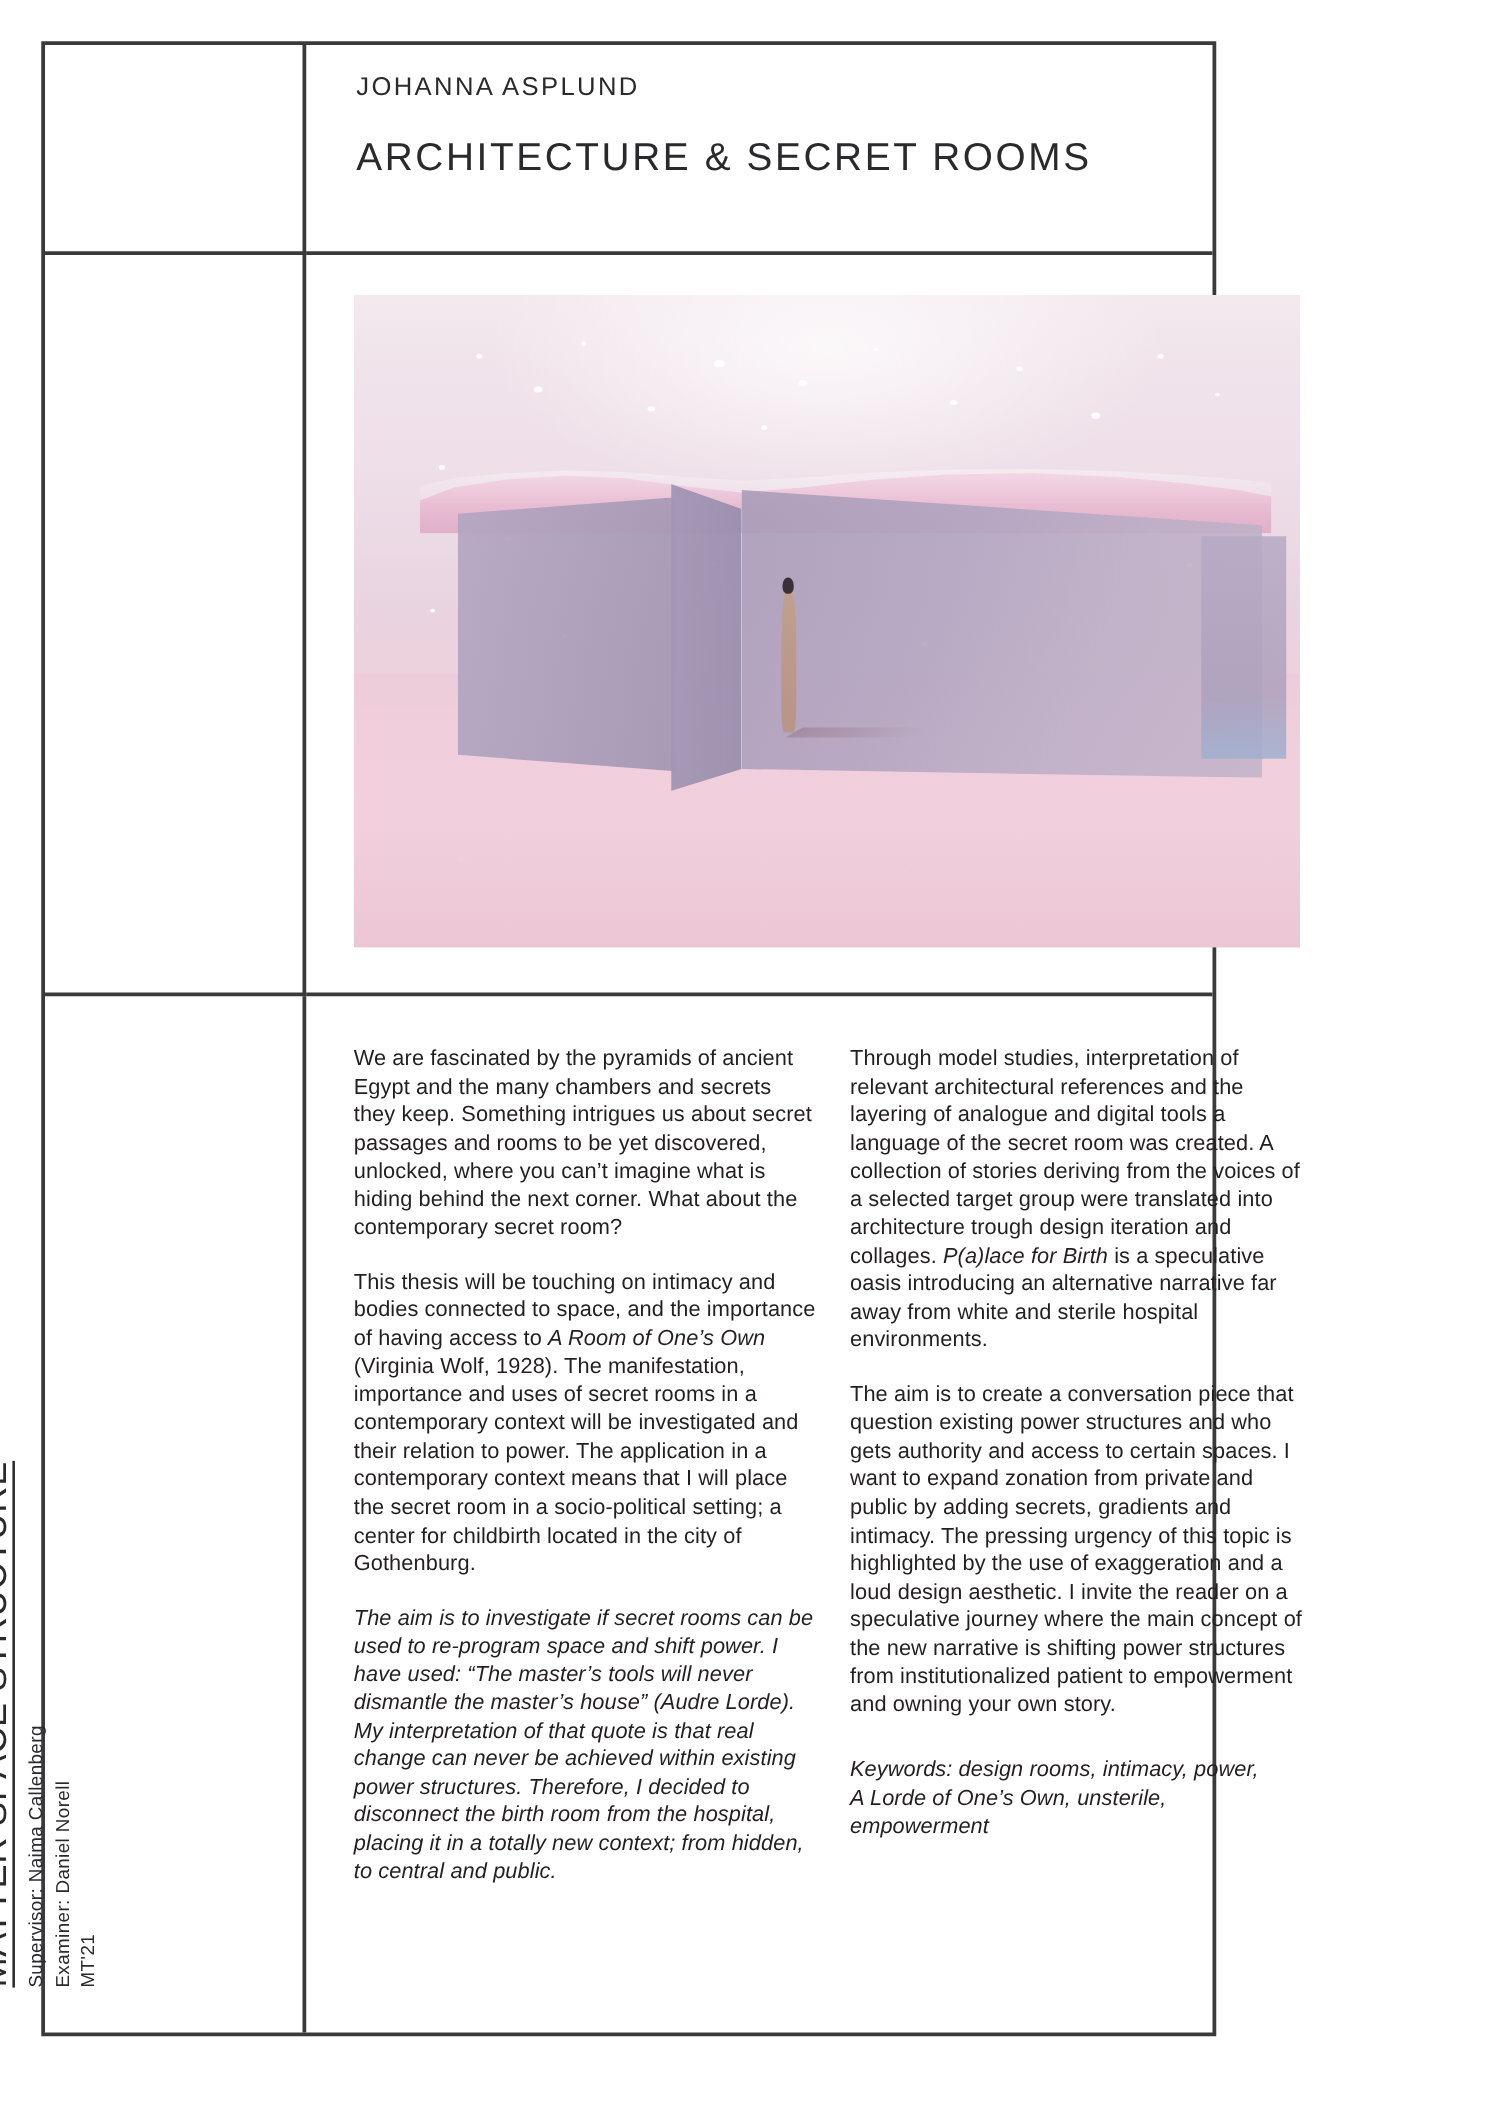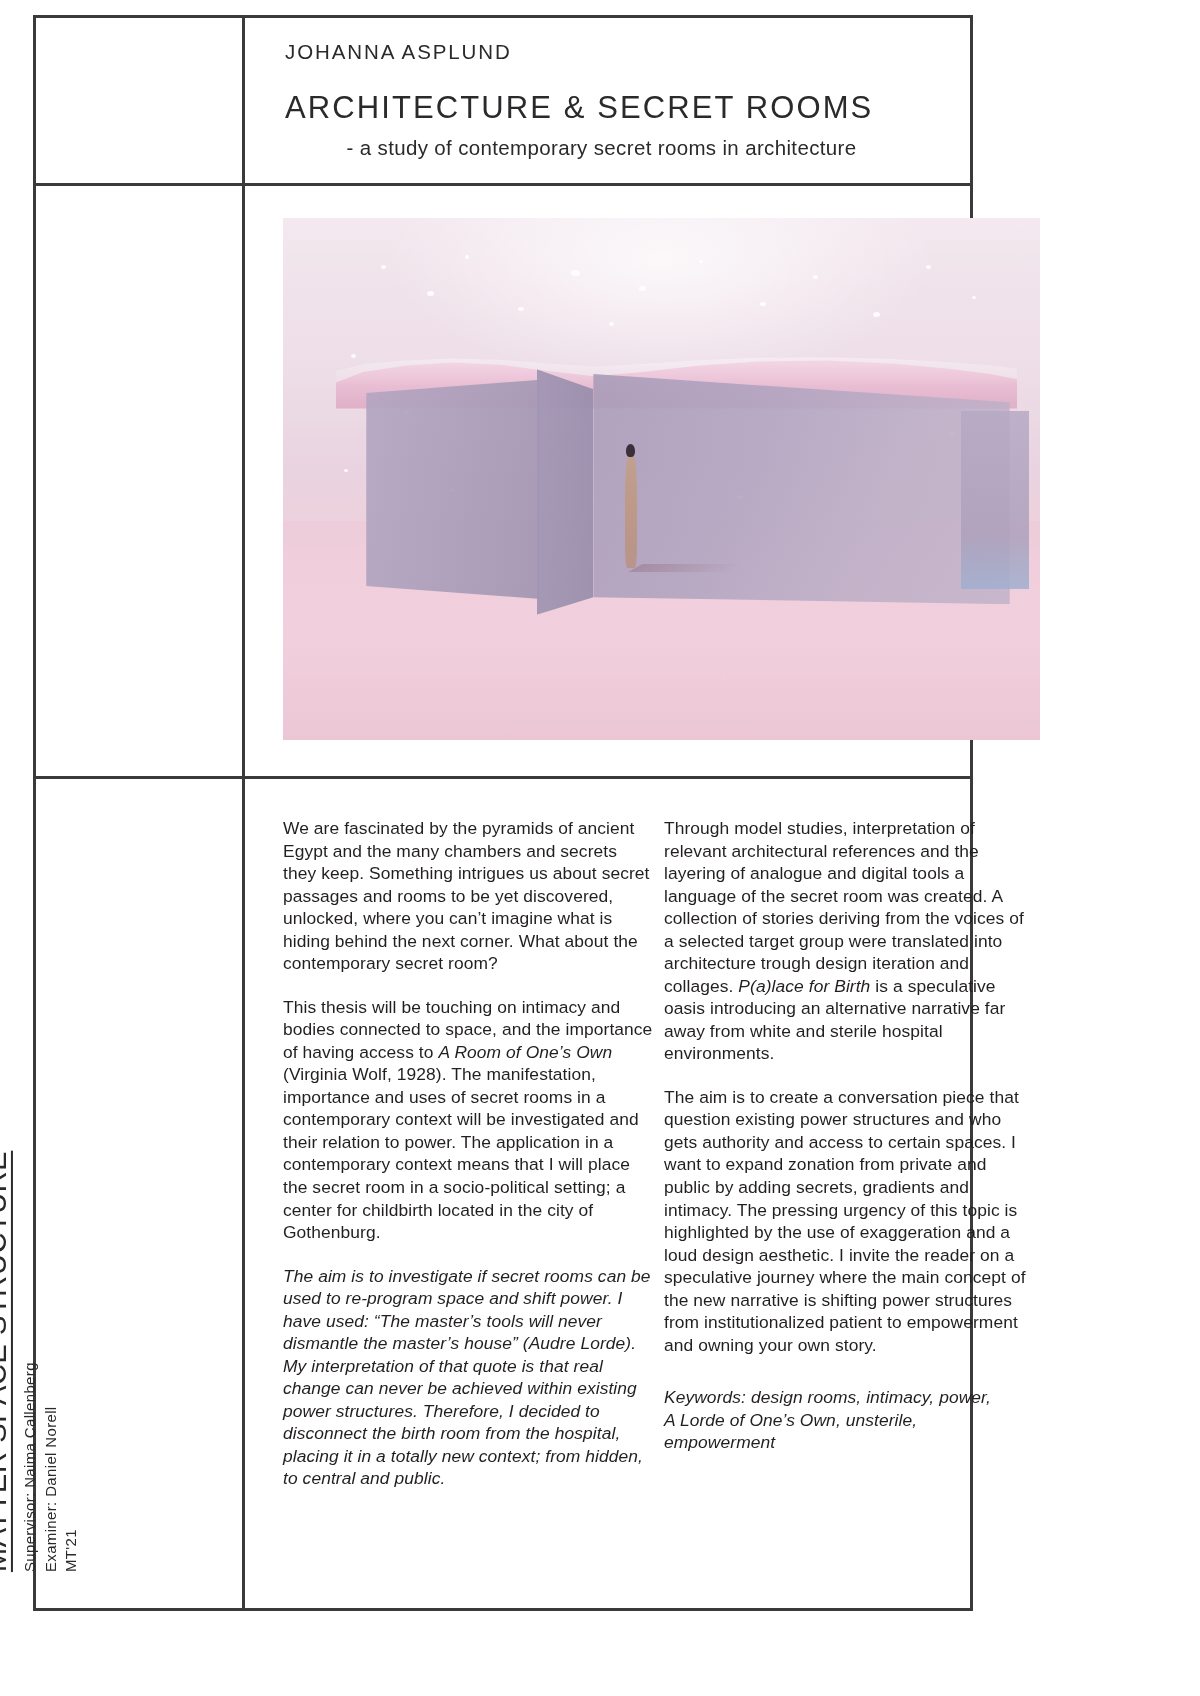--- a/index.html
+++ b/index.html
@@ -12,21 +12,21 @@
     height: 1696px;
     font-family: "Liberation Sans", sans-serif;
     color: #231f20;
     position: relative;
     overflow: hidden;
   }
 
   .sheet {
     position: absolute;
     left: 33px;
-    top: 15px;
+    top: 33px;
     width: 940px;
     height: 1596px;
     border: 3px solid #3a3a3c;
     box-sizing: border-box;
     display: grid;
     grid-template-columns: 209px 1fr;
     grid-template-rows: 168px 593px 1fr;
   }
 
   .cell {
@@ -226,21 +226,21 @@
   }
 
   
   .body-inner {
     position: absolute;
     left: 38px;
     top: 38px;
     right: 30px;
     bottom: 24px;
     display: flex;
-    gap: 10px;
+    gap: 26px;
   }
   .col {
     width: 371px;
     flex: 0 0 371px;
   }
   .col p {
     margin: 0 0 21px 0;
     font-size: 17.4px;
     line-height: 1.295;
     color: #231f20;
@@ -253,21 +253,20 @@
 </head>
 <body>
 
 <div class="sheet">
 
   <div class="cell c-tl"></div>
   <div class="cell c-tr">
     <div class="header-inner">
       <div class="author">JOHANNA ASPLUND</div>
       <div class="maintitle">ARCHITECTURE &amp; SECRET ROOMS</div>
-      <div class="subtitle">- a study of contemporary secret rooms in architecture</div>
     </div>
   </div>
 
   <div class="cell c-ml"></div>
   <div class="cell c-mr">
     <div class="img-wrap">
       <div class="render">
         <div class="speck" style="left:13%;top:9%;width:5px;height:4px"></div>
         <div class="speck" style="left:19%;top:14%;width:7px;height:5px"></div>
         <div class="speck" style="left:24%;top:7%;width:4px;height:4px"></div>

